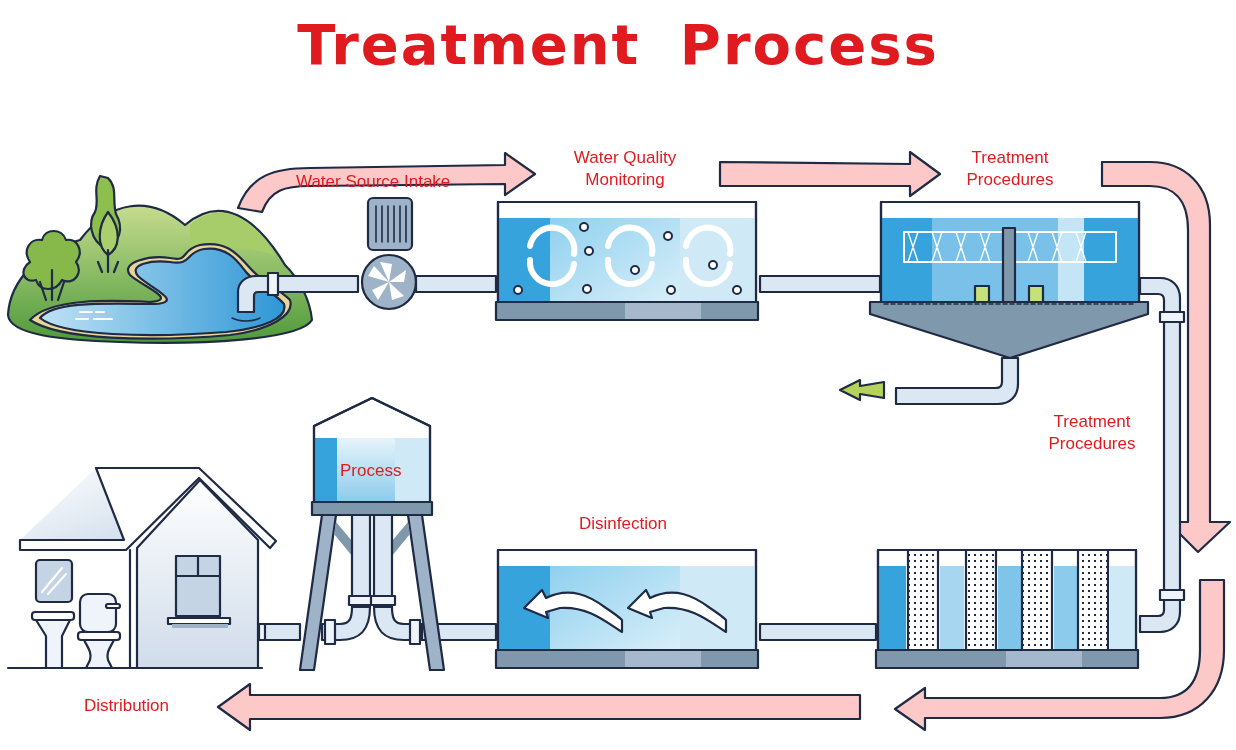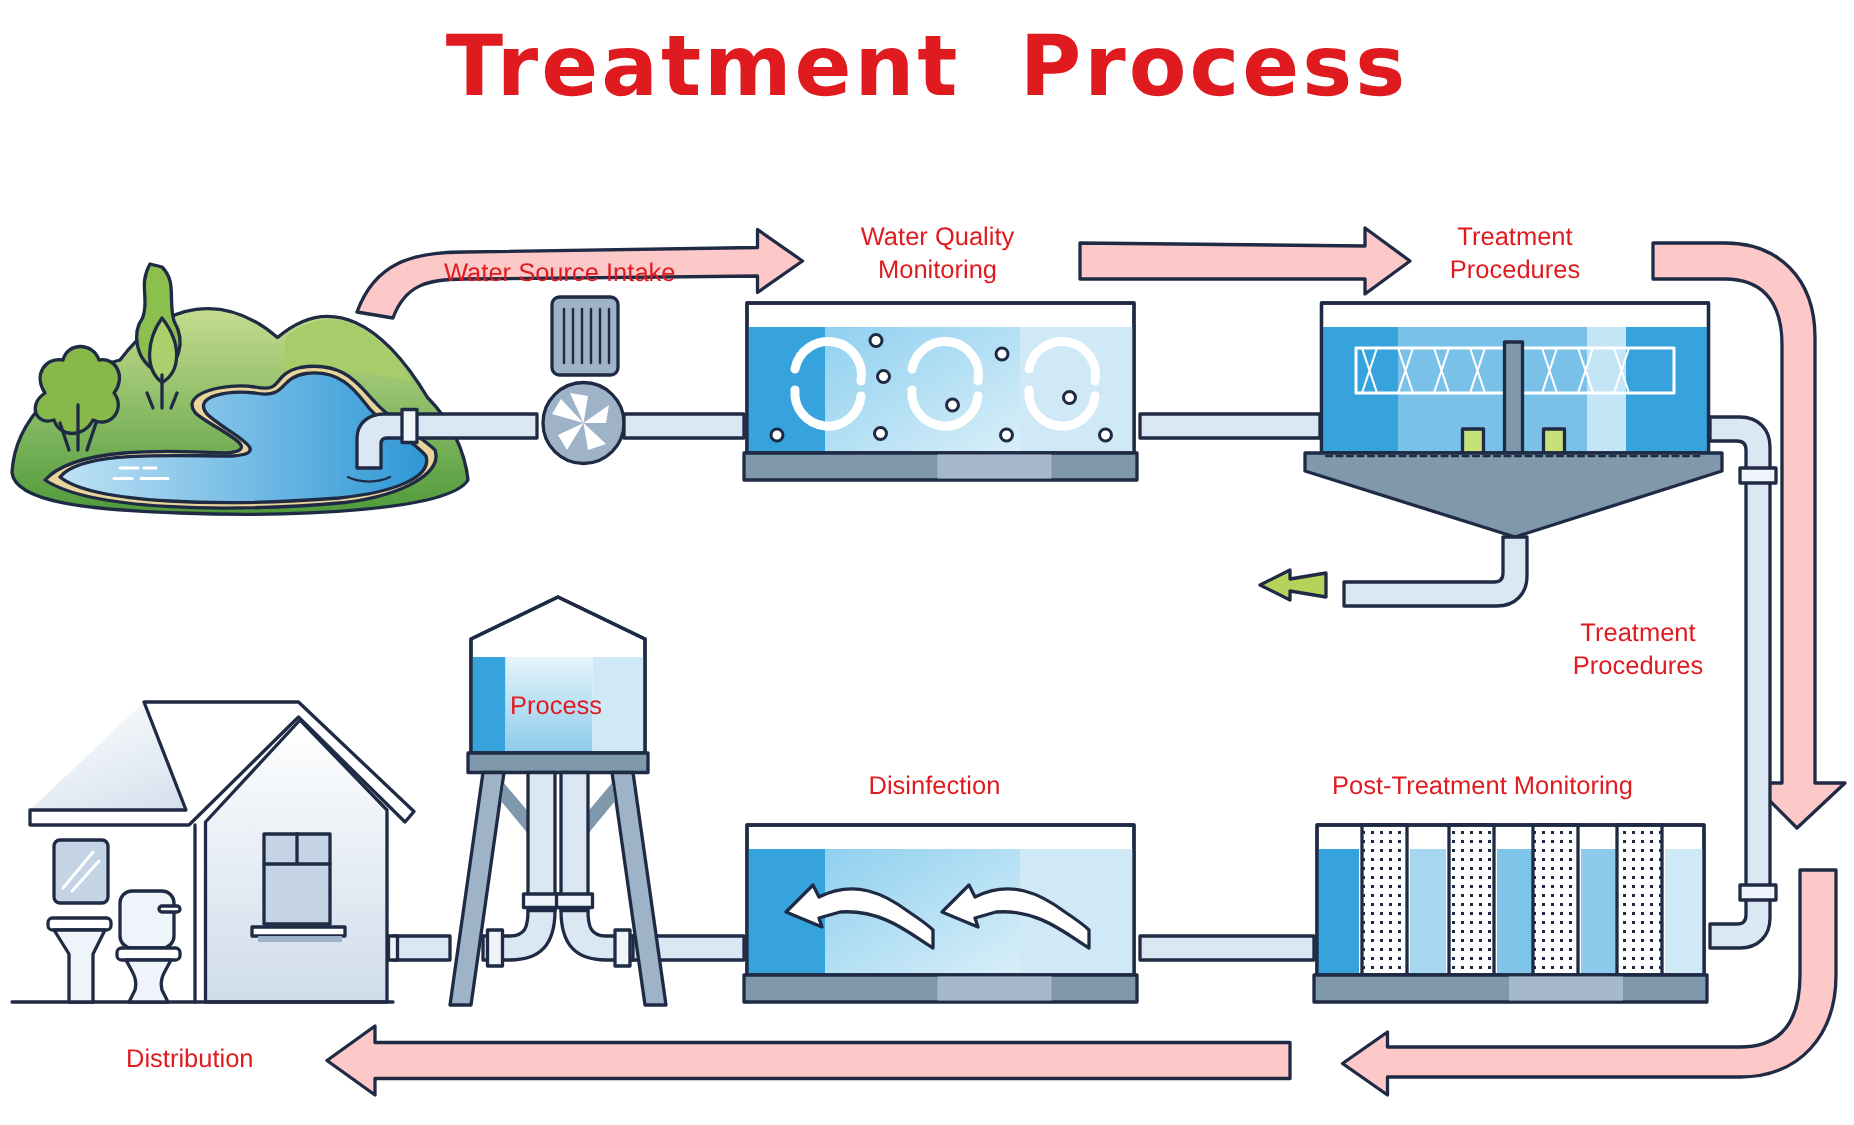--- a/index.html
+++ b/index.html
@@ -242,18 +242,17 @@
     <div>Monitoring</div>
   </div>
   <div class="lbl" style="left:950px;top:147px;width:120px;">
     <div>Treatment</div>
     <div>Procedures</div>
   </div>
   <div class="lbl" style="left:1032px;top:411px;width:120px;">
     <div>Treatment</div>
     <div>Procedures</div>
   </div>
-  <div class="lbl" style="left:888px;top:513px;">Post-Treatment Monitoring</div>
   <div class="lbl" style="left:579px;top:513px;">Disinfection</div>
   <div class="lbl" style="left:340px;top:460px;">Process</div>
   <div class="lbl" style="left:84px;top:695px;">Distribution</div>
 
 </div>
 
 </body></html>

